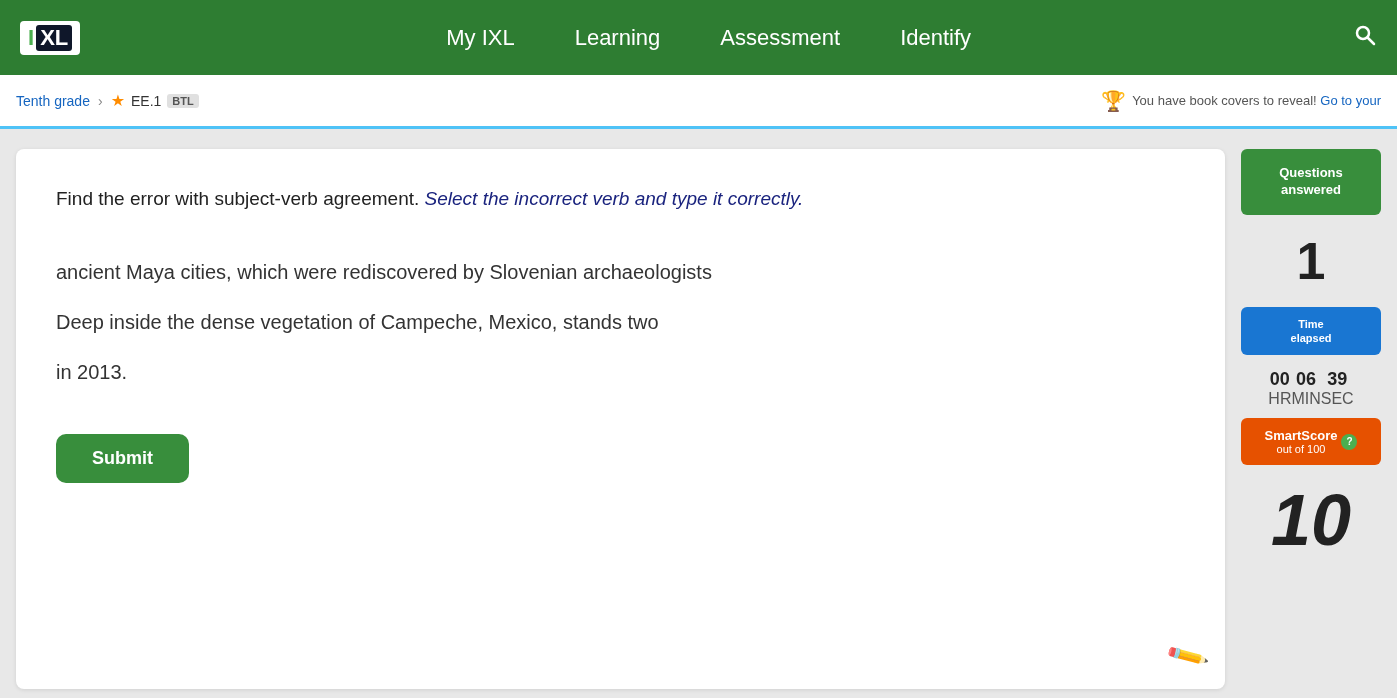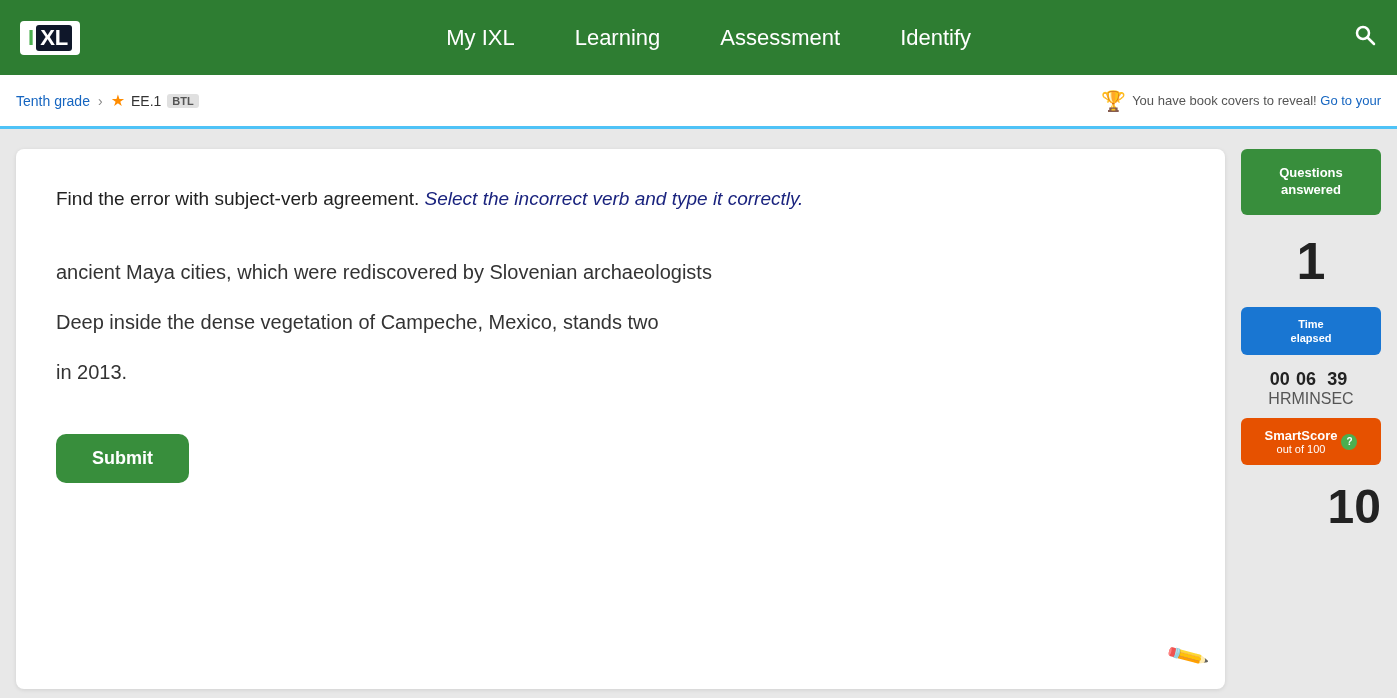--- a/index.html
+++ b/index.html
@@ -222,25 +222,26 @@
       border-radius: 50%;
       width: 16px;
       height: 16px;
       display: inline-flex;
       align-items: center;
       justify-content: center;
       font-size: 10px;
       font-weight: bold;
     }
     .smart-score-num {
-      font-size: 48px;
+      font-size: 72px;
       font-weight: bold;
       color: #222;
-      text-align: right;
+      text-align: center;
       margin: 4px 0;
+      font-style: italic;
     }
 
     
     .pencil-area {
       position: absolute;
       bottom: 16px;
       right: 20px;
     }
     .pencil-icon {
       color: #1565c0;

